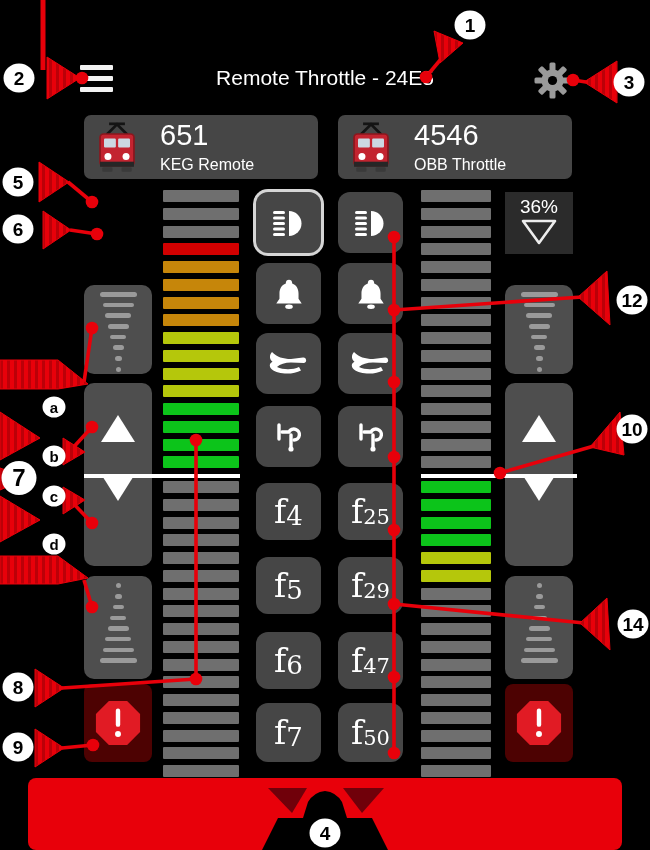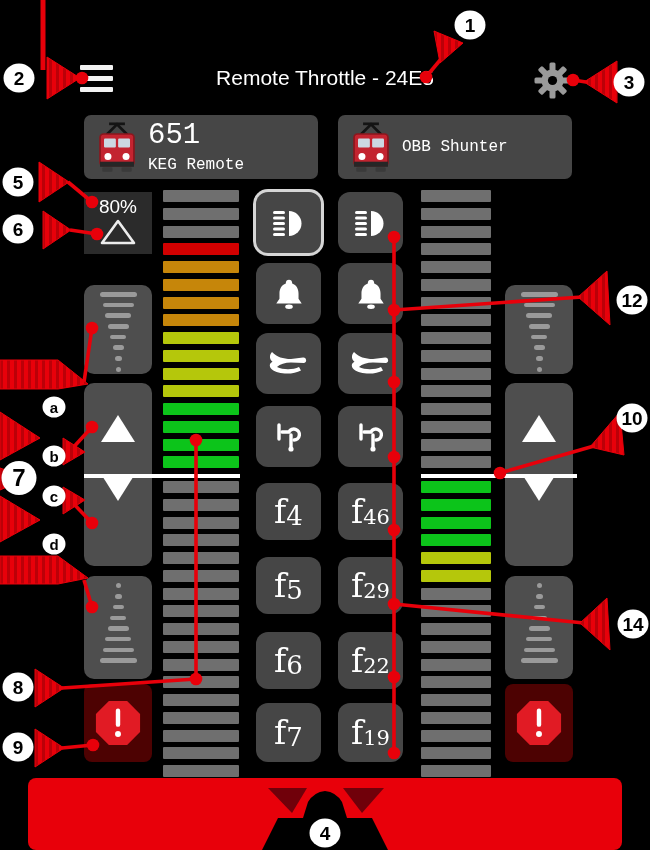--- a/index.html
+++ b/index.html
@@ -6,21 +6,21 @@
   #app{position:relative;width:650px;height:850px;background:#000;overflow:hidden;
        font-family:"Liberation Sans",sans-serif;}
   .abs{position:absolute;}
   
   .title{left:0;right:0;top:66px;text-align:center;color:#fff;font-size:21px;}
   .burger{left:80px;top:65px;width:33px;height:27px;cursor:pointer;}
   .burger div{height:4.5px;background:#f2f2f2;border-radius:1px;margin-bottom:6.5px;}
   
   .loco{top:115px;width:234px;height:64px;background:#464646;border-radius:7px;
         display:flex;align-items:center;color:#fff;}
-  .loco .txt{margin-left:8px;line-height:1;font-family:Liberation Mono, monospace;}
+  .loco .txt{margin-left:20px;line-height:1;}
   .loco .num{font-size:29px;margin-bottom:7px;}
   .loco .nm{font-size:16px;}
   
   .pct{top:192px;width:68px;height:62px;background:#2b2b2b;color:#fff;text-align:center;}
   .pct .v{font-size:19px;margin-top:4px;}
   
   .meter{width:76px;overflow:hidden;}
   .bar{height:12px;margin-bottom:5.75px;border-radius:1px;}
   .wline{top:474px;height:4px;background:#fff;z-index:30;}
   
@@ -104,28 +104,29 @@
       <rect x="5" y="11.5" width="30" height="28" rx="3" fill="#c32430" stroke="#8c161d" stroke-width="1.5"></rect>
       <rect x="8.5" y="15.5" width="10.5" height="8" rx="1" fill="#ccd8e2"></rect>
       <rect x="21" y="15.5" width="10.5" height="8" rx="1" fill="#ccd8e2"></rect>
       <circle cx="12" cy="31.5" r="3.1" fill="#fff"></circle>
         <circle cx="28" cy="31.5" r="3.1" fill="#fff"></circle>
       <rect x="5" y="36" width="30" height="4.5" fill="#262626"></rect>
       <rect x="7" y="41" width="9" height="4" rx="1" fill="#3a3a3a"></rect>
       <rect x="24" y="41" width="9" height="4" rx="1" fill="#3a3a3a"></rect>
     </svg>
     <div class="txt">
-      <div class="nm">OBB Shunter</div>
-    </div>
-  </div>
-
-  <div class="abs pct" style="left:84px;">
-    <div class="v">80%</div>
+      <div class="num">4546</div>
+      <div class="nm">OBB Throttle</div>
+    </div>
+  </div>
+
+  <div class="abs pct" style="left:505px;">
+    <div class="v">36%</div>
     <svg width="36" height="28" viewBox="0 0 36 28">
-      <polygon points="18,3 34,25 2,25" fill="none" stroke="#ededed" stroke-width="2.6" stroke-linejoin="round"></polygon>
+      <polygon points="2,3 34,3 18,25" fill="none" stroke="#ededed" stroke-width="2.6" stroke-linejoin="round"></polygon>
     </svg>
   </div>
 
   <div class="abs meter" style="left:163px;top:190px;height:281px;">
       <div class="bar" style="background: rgb(111, 111, 111);"></div>
       <div class="bar" style="background: rgb(111, 111, 111);"></div>
       <div class="bar" style="background: rgb(111, 111, 111);"></div>
       <div class="bar" style="background: rgb(209, 0, 0);"></div>
       <div class="bar" style="background: rgb(198, 134, 10);"></div>
       <div class="bar" style="background: rgb(198, 134, 10);"></div>
@@ -319,45 +320,45 @@
       <circle cx="19" cy="29" r="2.6" fill="#fff"></circle>
     </svg>
   </div>
 
   <div class="abs fbtn" style="left:256px;top:483px;height:57px;">
       <span class="ff">f</span>
       <span class="fn">4</span>
     </div>
   <div class="abs fbtn" style="left:338px;top:483px;height:57px;">
       <span class="ff">f</span>
-      <span class="fn sm">46</span>
+      <span class="fn sm">25</span>
     </div>
   <div class="abs fbtn" style="left:256px;top:557px;height:57px;">
       <span class="ff">f</span>
       <span class="fn">5</span>
     </div>
   <div class="abs fbtn" style="left:338px;top:557px;height:57px;">
       <span class="ff">f</span>
       <span class="fn sm">29</span>
     </div>
   <div class="abs fbtn" style="left:256px;top:632px;height:57px;">
       <span class="ff">f</span>
       <span class="fn">6</span>
     </div>
   <div class="abs fbtn" style="left:338px;top:632px;height:57px;">
       <span class="ff">f</span>
-      <span class="fn sm">22</span>
+      <span class="fn sm">47</span>
     </div>
   <div class="abs fbtn" style="left:256px;top:703px;height:59px;">
       <span class="ff">f</span>
       <span class="fn">7</span>
     </div>
   <div class="abs fbtn" style="left:338px;top:703px;height:59px;">
       <span class="ff">f</span>
-      <span class="fn sm">19</span>
+      <span class="fn sm">50</span>
     </div>
 
   <div class="abs estop" style="left:84px;">
     <svg width="48" height="48" viewBox="0 0 50 50">
       <polygon points="15.5,2 34.5,2 48,15.5 48,34.5 34.5,48 15.5,48 2,34.5 2,15.5" fill="#e11b24"></polygon>
       <rect x="22.7" y="10" width="4.6" height="19" rx="2.3" fill="#fff"></rect>
       <circle cx="25" cy="36.5" r="3.1" fill="#fff"></circle>
     </svg>
   </div>
   <div class="abs estop" style="left:505px;">
@@ -455,21 +456,21 @@
 
   <div class="co num" style="left:470px;top:25px;">1</div>
   <div class="co num" style="left:19px;top:78px;">2</div>
   <div class="co num" style="left:629px;top:82px;">3</div>
   <div class="co num" style="left:325px;top:833px;">4</div>
   <div class="co num" style="left:18px;top:182px;">5</div>
   <div class="co num" style="left:18px;top:229px;">6</div>
   <div class="co big" style="left:19px;top:478px;">7</div>
   <div class="co num" style="left:18px;top:687px;">8</div>
   <div class="co num" style="left:18px;top:747px;">9</div>
-  <div class="co num" style="left:632px;top:418px;">10</div>
+  <div class="co num" style="left:632px;top:429px;">10</div>
   <div class="co num" style="left:632px;top:300px;">12</div>
   <div class="co num" style="left:633px;top:624px;">14</div>
   <div class="co letter" style="left:54px;top:407px;">a</div>
   <div class="co letter" style="left:54px;top:456px;">b</div>
   <div class="co letter" style="left:54px;top:496px;">c</div>
   <div class="co letter" style="left:54px;top:544px;">d</div>
 
 </div>
 
 </body></html>

